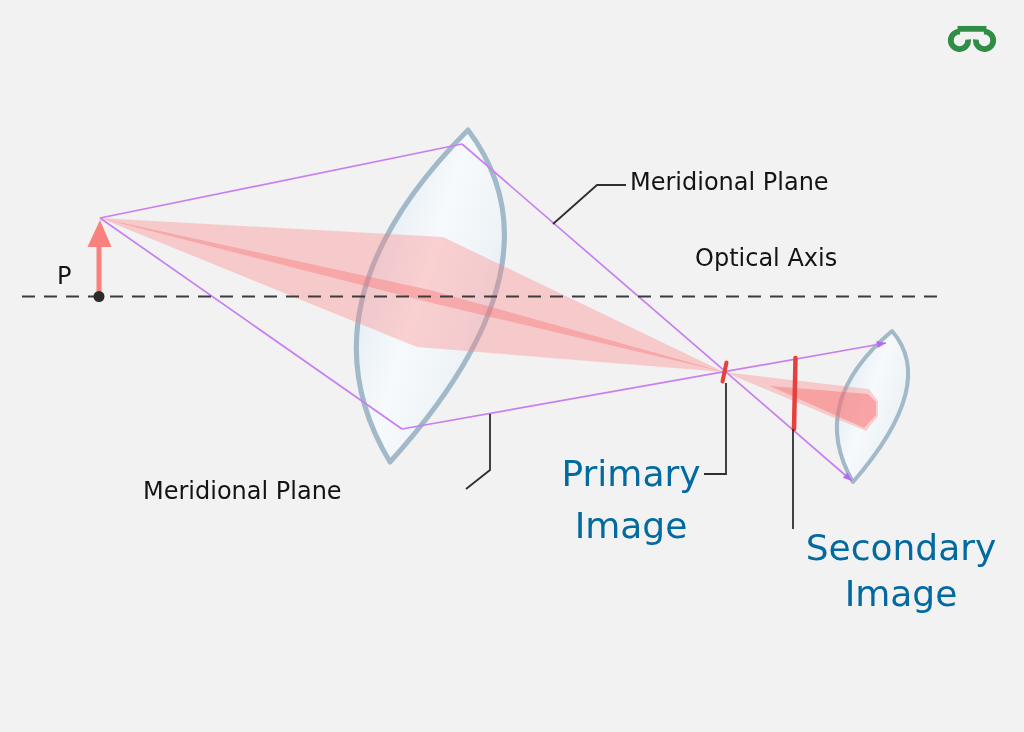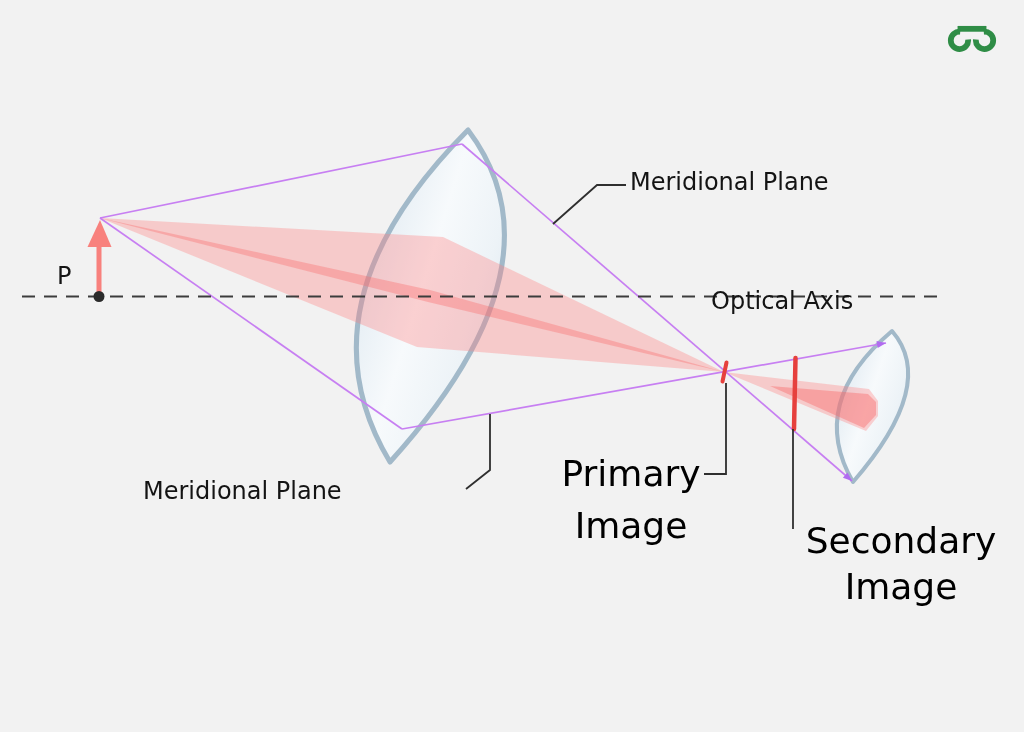--- a/index.html
+++ b/index.html
@@ -13,27 +13,27 @@
   #diagram{position:absolute;left:0;top:0;}
   .lbl{
     position:absolute;
     color:#141414;
     font-size:24px;
     line-height:42px;
     white-space:nowrap;
   }
   .lbl2{
     position:absolute;
-    color:#000000;
+    color:#0369a1;
     font-size:36px;
     text-align:center;
     white-space:nowrap;
   }
   #lbl-primary{line-height:52px;}
-  #lbl-secondary{line-height:46px;}
+  #lbl-secondary{line-height:46px;margin-top:7px;}
   #logo{position:absolute;left:946px;top:23px;}
 </style>
 </head>
 <body>
 
 <div id="stage">
 
   <svg id="diagram" width="1024" height="732" viewBox="0 0 1024 732">
     <defs>
       <linearGradient id="lensGrad" x1="0" y1="0.15" x2="1" y2="0.85">
@@ -76,21 +76,21 @@
       <polyline points="466,489 490,470 490,414"></polyline>
       <polyline points="704,474 726,474 726,383"></polyline>
       <polyline points="793,429 793,529"></polyline>
     </g>
   </svg>
 
   <div class="lbl" style="left:57px;top:255px;">P</div>
 
   <div class="lbl" style="left:630px;top:161px;">Meridional Plane</div>
 
-  <div class="lbl" style="left:711px;top:237px;margin-top:43px;">Optical Axis</div>
+  <div class="lbl" style="left:695px;top:237px;">Optical Axis</div>
 
   <div class="lbl" style="left:143px;top:470px;">Meridional Plane</div>
 
   <div class="lbl2" id="lbl-primary" style="left:536px;top:448px;width:190px;">
     <div>Primary</div>
     <div>Image</div>
   </div>
 
   <div class="lbl2" id="lbl-secondary" style="left:788px;top:518px;width:226px;">
     <div>Secondary</div>

